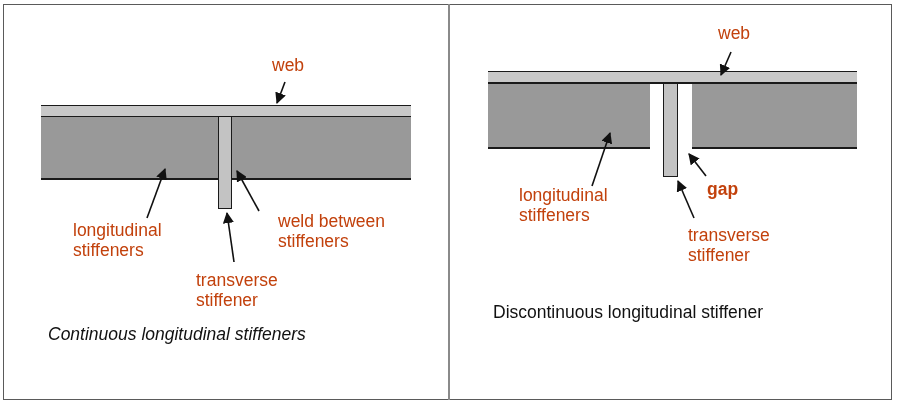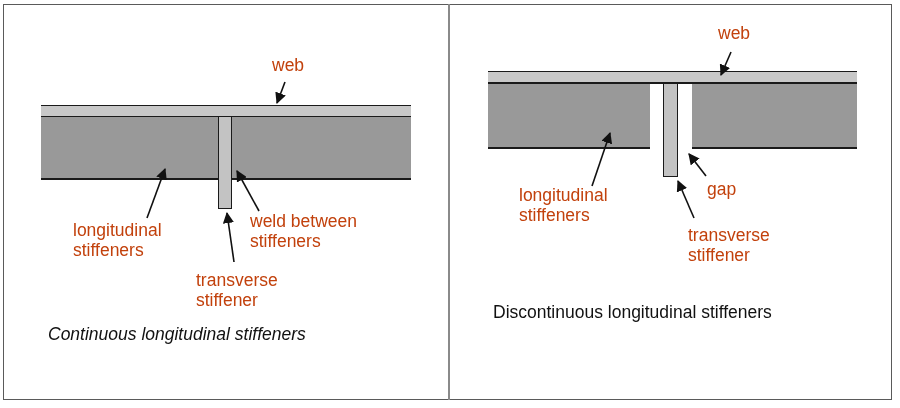--- a/index.html
+++ b/index.html
@@ -46,38 +46,38 @@
   <div class="frame"></div>
   <div class="divider"></div>
 
   <div class="shape web" style="left:41px;top:105px;width:370px;height:13px;"></div>
   <div class="shape block" style="left:41px;top:117px;width:370px;height:63px;"></div>
   <div class="shape stiffener" style="left:218px;top:117px;width:14px;height:92px;"></div>
 
   <div class="lbl" style="left:272px;top:55px;">web</div>
   <div class="lbl" style="left:73px;top:220px;">longitudinal
 stiffeners</div>
-  <div class="lbl" style="left:250px;top:211px;">weld between
+  <div class="lbl" style="left:278px;top:211px;">weld between
 stiffeners</div>
   <div class="lbl" style="left:196px;top:270px;">transverse
 stiffener</div>
   <div class="caption" style="left:48px;top:324px;font-style:italic;">Continuous longitudinal stiffeners</div>
 
   <div class="shape web" style="left:488px;top:71px;width:369px;height:13px;"></div>
   <div class="shape block" style="left:488px;top:84px;width:162px;height:65px;"></div>
   <div class="shape block" style="left:692px;top:84px;width:165px;height:65px;"></div>
   <div class="shape stiffener" style="left:663px;top:84px;width:15px;height:93px;"></div>
 
   <div class="lbl" style="left:718px;top:23px;">web</div>
   <div class="lbl" style="left:519px;top:185px;">longitudinal
 stiffeners</div>
-  <div class="lbl" style="left:707px;top:179px;">gap</div>
+  <div class="lbl" style="left:707px;top:179px;font-weight:bold;">gap</div>
   <div class="lbl" style="left:688px;top:225px;">transverse
 stiffener</div>
-  <div class="caption" style="left:493px;top:302px;">Discontinuous longitudinal stiffeners</div>
+  <div class="caption" style="left:493px;top:302px;">Discontinuous longitudinal stiffener</div>
 
   <svg class="overlay" viewBox="0 0 900 408" xmlns="http://www.w3.org/2000/svg">
     <defs>
       <marker id="ah" viewBox="0 0 10 10" refX="9" refY="5" markerWidth="7" markerHeight="7" orient="auto">
         <path d="M0,0 L10,5 L0,10 z" fill="#111"></path>
       </marker>
     </defs>
     <line x1="285" y1="82" x2="277" y2="103" marker-end="url(#ah)"></line>
     <line x1="147" y1="218" x2="165" y2="169" marker-end="url(#ah)"></line>
     <line x1="259" y1="211" x2="237" y2="171" marker-end="url(#ah)"></line>

